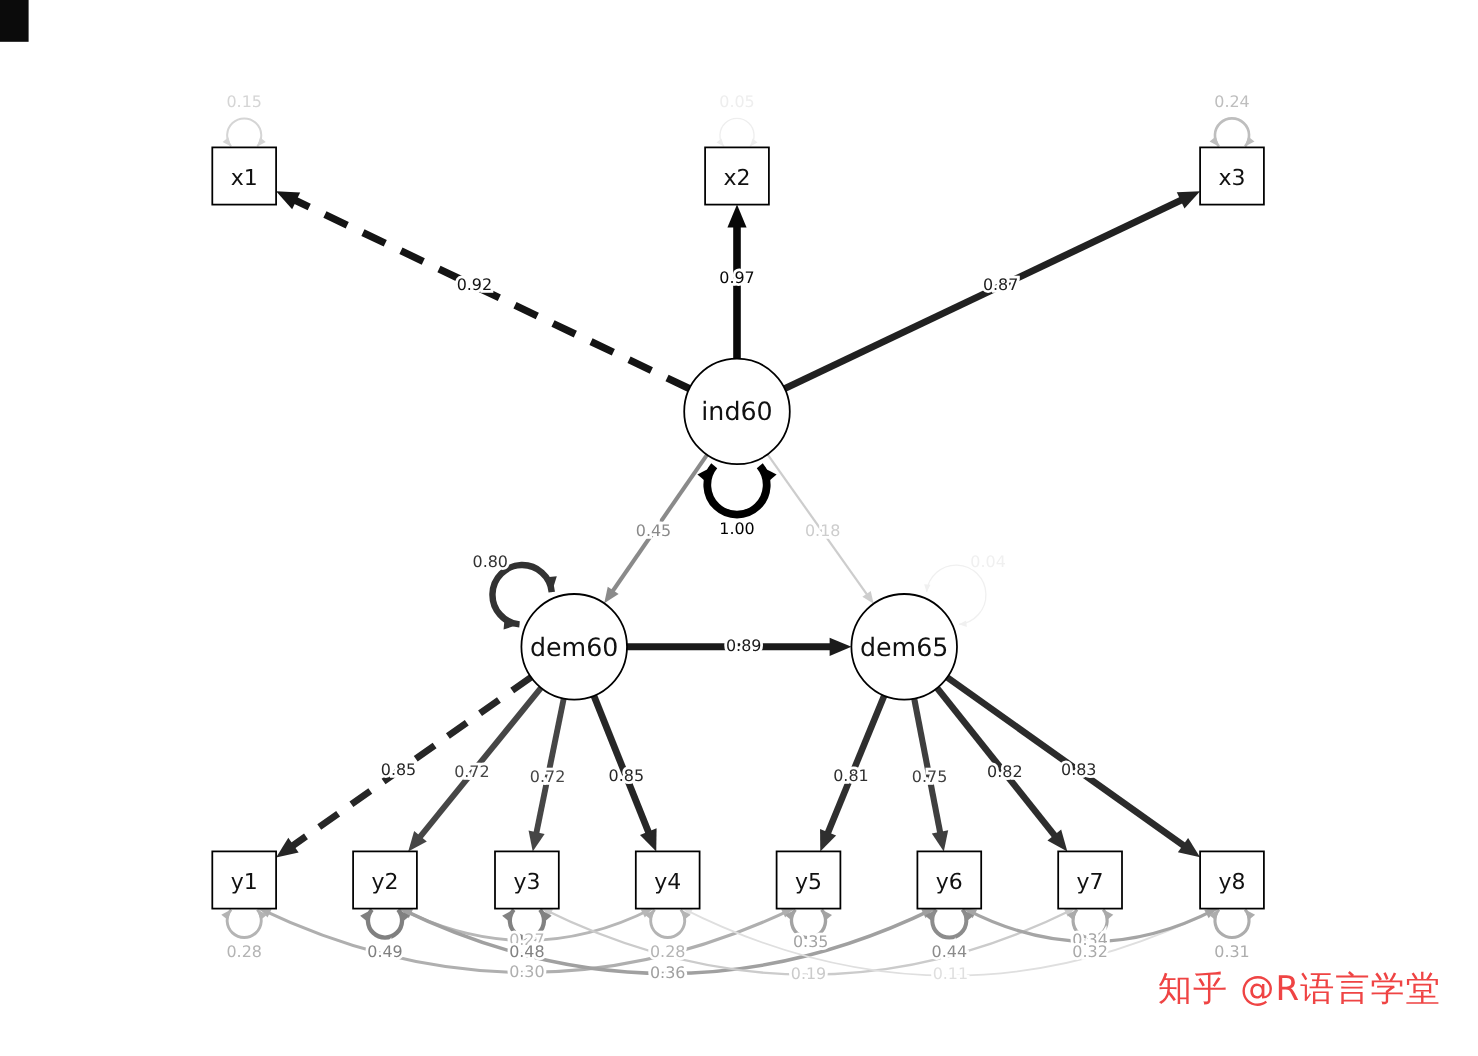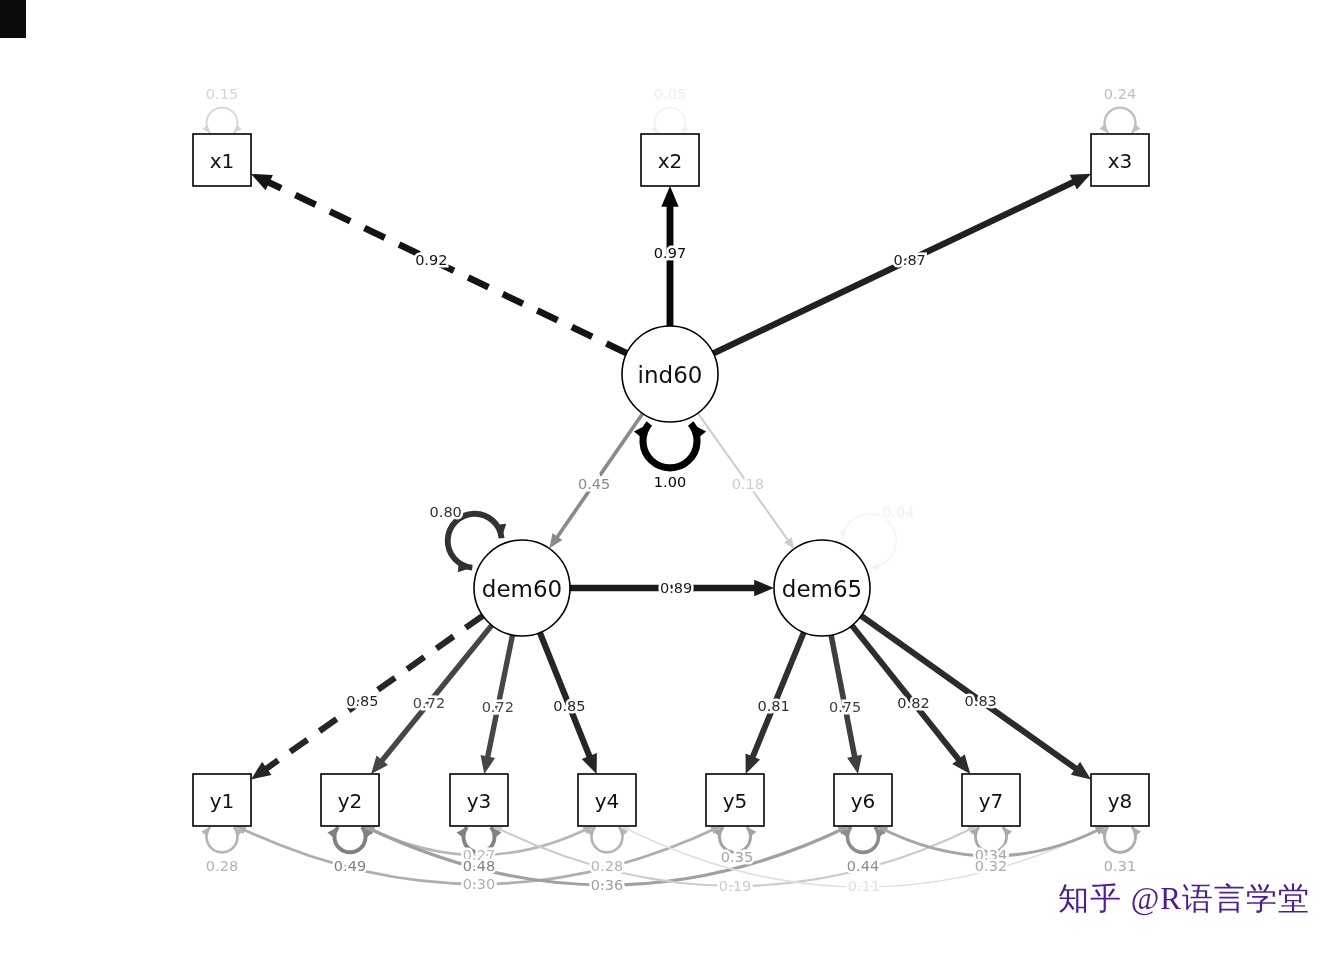--- a/index.html
+++ b/index.html
@@ -161,16 +161,16 @@
       <text x="222" y="801" text-anchor="middle" dominant-baseline="central" font-size="20" fill="#111111">y1</text>
       <text x="350" y="801" text-anchor="middle" dominant-baseline="central" font-size="20" fill="#111111">y2</text>
       <text x="479" y="801" text-anchor="middle" dominant-baseline="central" font-size="20" fill="#111111">y3</text>
       <text x="607" y="801" text-anchor="middle" dominant-baseline="central" font-size="20" fill="#111111">y4</text>
       <text x="735" y="801" text-anchor="middle" dominant-baseline="central" font-size="20" fill="#111111">y5</text>
       <text x="863" y="801" text-anchor="middle" dominant-baseline="central" font-size="20" fill="#111111">y6</text>
       <text x="991" y="801" text-anchor="middle" dominant-baseline="central" font-size="20" fill="#111111">y7</text>
       <text x="1120" y="801" text-anchor="middle" dominant-baseline="central" font-size="20" fill="#111111">y8</text>
     </svg>
   <div class="corner-mark"></div>
-  <div class="watermark" style="color: #4c1d95; font-family: Liberation Serif, serif;">
+  <div class="watermark" style="color: #ef4444;">
     <span>知乎 @R语言学堂</span>
   </div>
 </div>
 
 </body></html>

